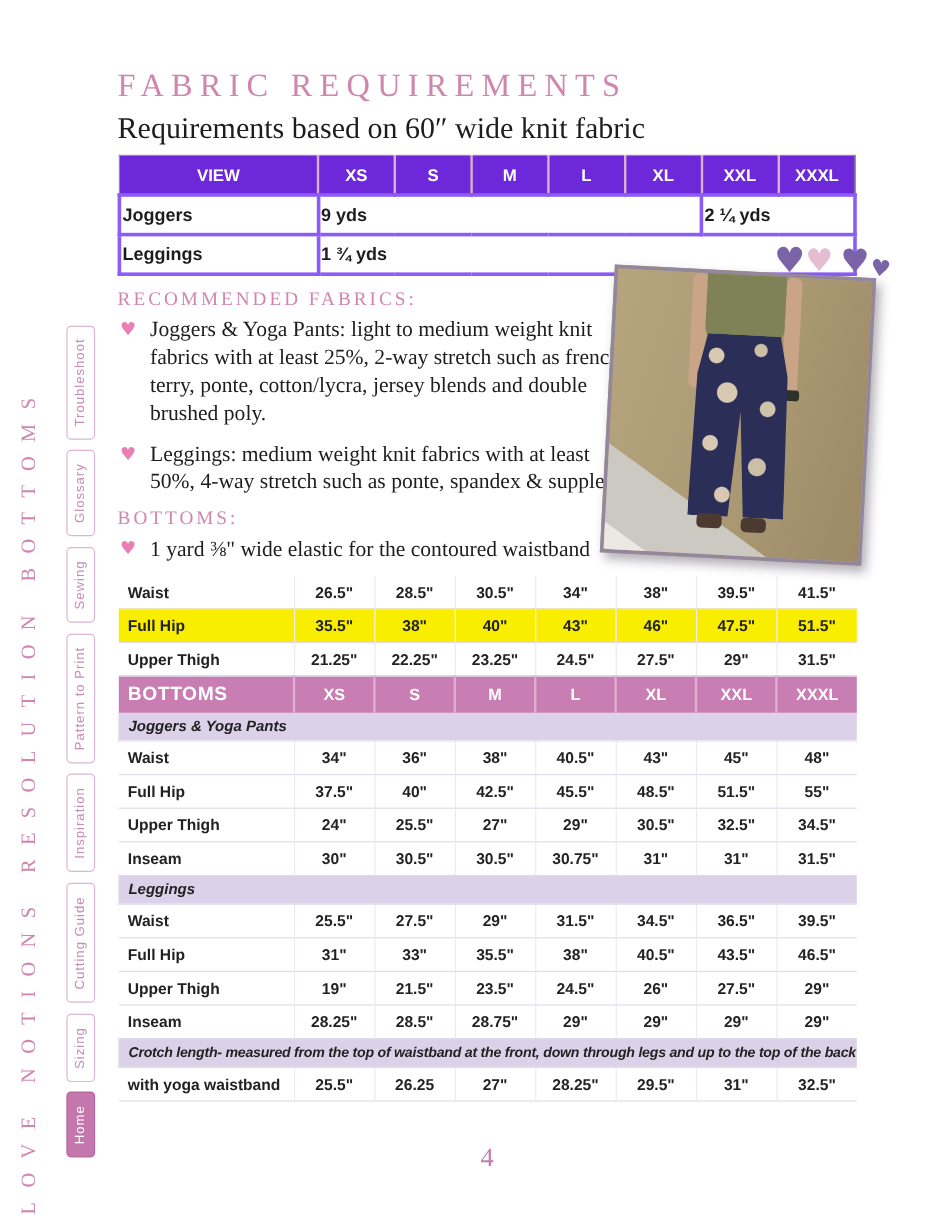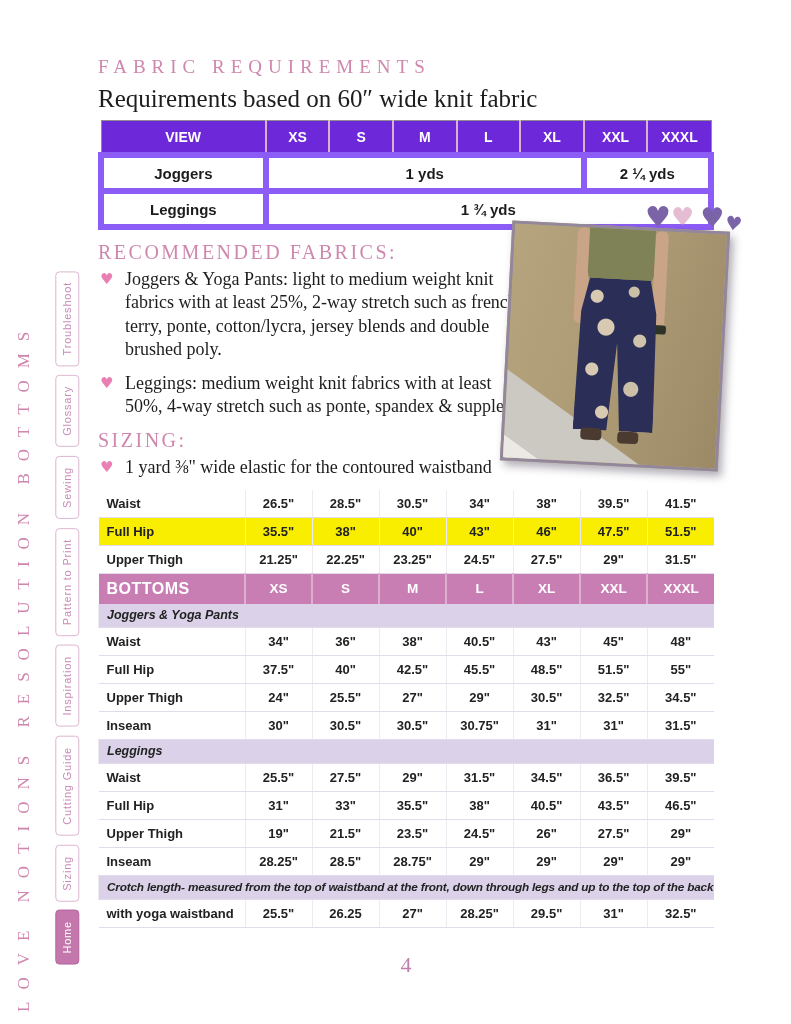--- a/index.html
+++ b/index.html
@@ -16,33 +16,33 @@
   .tabs{position:absolute;left:55px;top:271px;display:flex;flex-direction:column;gap:9px;align-items:center;}
   .tab{
     writing-mode:vertical-rl;transform:rotate(180deg);
     font-family:"Liberation Sans",sans-serif;font-size:11px;letter-spacing:.8px;
     color:#c98bb7;background:#fff;border:1px solid #dcb6d2;border-radius:4px;
     padding:10px 4px;line-height:1.3;cursor:pointer;
   }
   .tab.active{background:#c477ad;color:#fff;border-color:#b5659d;}
   
   .main{position:absolute;left:98px;top:56px;width:616px;}
-  .h1{font-size:19px;font-weight:400;letter-spacing:6px;color:#d087ae;margin:0 0 7px 0;}
+  .h1{font-size:27px;font-weight:400;letter-spacing:6px;color:#d087ae;margin:0 0 7px 0;}
   .subtitle{font-size:25px;margin:0 0 7px 0;}
-  .sec{font-size:20px;letter-spacing:2.5px;color:#d087ae;margin:11px 0 4px 0;}
+  .sec{font-size:16px;letter-spacing:2.5px;color:#d087ae;margin:11px 0 4px 0;}
   
   table{border-collapse:collapse;table-layout:fixed;width:100%;}
   .fabric{font-family:"Liberation Sans",sans-serif;border:1px solid #8f8f8f;}
   .fabric th{
     background:#6d28d9;color:#fff;font-size:14px;font-weight:700;height:29px;
     border-right:2px solid #dcaed0;
   }
   .fabric th:last-child{border-right:none;}
   .fabric td{
-    border:6px solid #8b5cf6;height:28px;text-align:center;
+    border:3px solid #8b5cf6;height:28px;text-align:left;
     font-size:15px;font-weight:700;color:#1c1c1c;
   }
   
   .bullets{width:432px;margin:0;padding:0;list-style:none;}
   .bullets li{position:relative;padding-left:27px;font-size:18px;line-height:1.3;margin:0 0 10px 0;}
   .bullets .hrt{position:absolute;left:2px;top:2px;color:#ea7fb4;font-size:15px;font-family:"DejaVu Sans",sans-serif;}
   .note{font-size:17px;margin:2px 0 6px 0;}
   
   .size-table{font-family:"Liberation Sans",sans-serif;}
   .size-table th{background:#c87db3;color:#fff;height:28px;font-weight:700;}
@@ -140,37 +140,37 @@
           <th>M</th>
           <th>L</th>
           <th>XL</th>
           <th>XXL</th>
           <th>XXXL</th>
         </tr>
       </thead>
     <tbody>
         <tr>
           <td class="view">Joggers</td>
-          <td colspan="5">1 yds</td>
+          <td colspan="5">9 yds</td>
           <td colspan="2">2 ¼ yds</td>
         </tr>
         <tr>
           <td class="view">Leggings</td>
           <td colspan="7">1 ¾ yds</td>
         </tr>
       </tbody>
   </table>
 
   <div class="sec">RECOMMENDED FABRICS:</div>
   <ul class="bullets">
       <li><span class="hrt">♥</span><span>Joggers &amp; Yoga Pants: light to medium weight knit fabrics with at least 25%, 2-way stretch such as french terry, ponte, cotton/lycra, jersey blends and double brushed poly.</span></li>
       <li><span class="hrt">♥</span><span>Leggings: medium weight knit fabrics with at least 50%, 4-way stretch such as ponte, spandex &amp; supplex.</span></li>
     </ul>
 
-  <div class="sec">SIZING:</div>
+  <div class="sec">BOTTOMS:</div>
   <ul class="bullets">
       <li><span class="hrt">♥</span><span>1 yard ⅜" wide elastic for the contoured waistband</span></li>
     </ul>
 
 
   <table class="size-table">
     <colgroup>
       <col style="width:23.8%">
         <col style="width:10.89%">
         <col style="width:10.89%">

